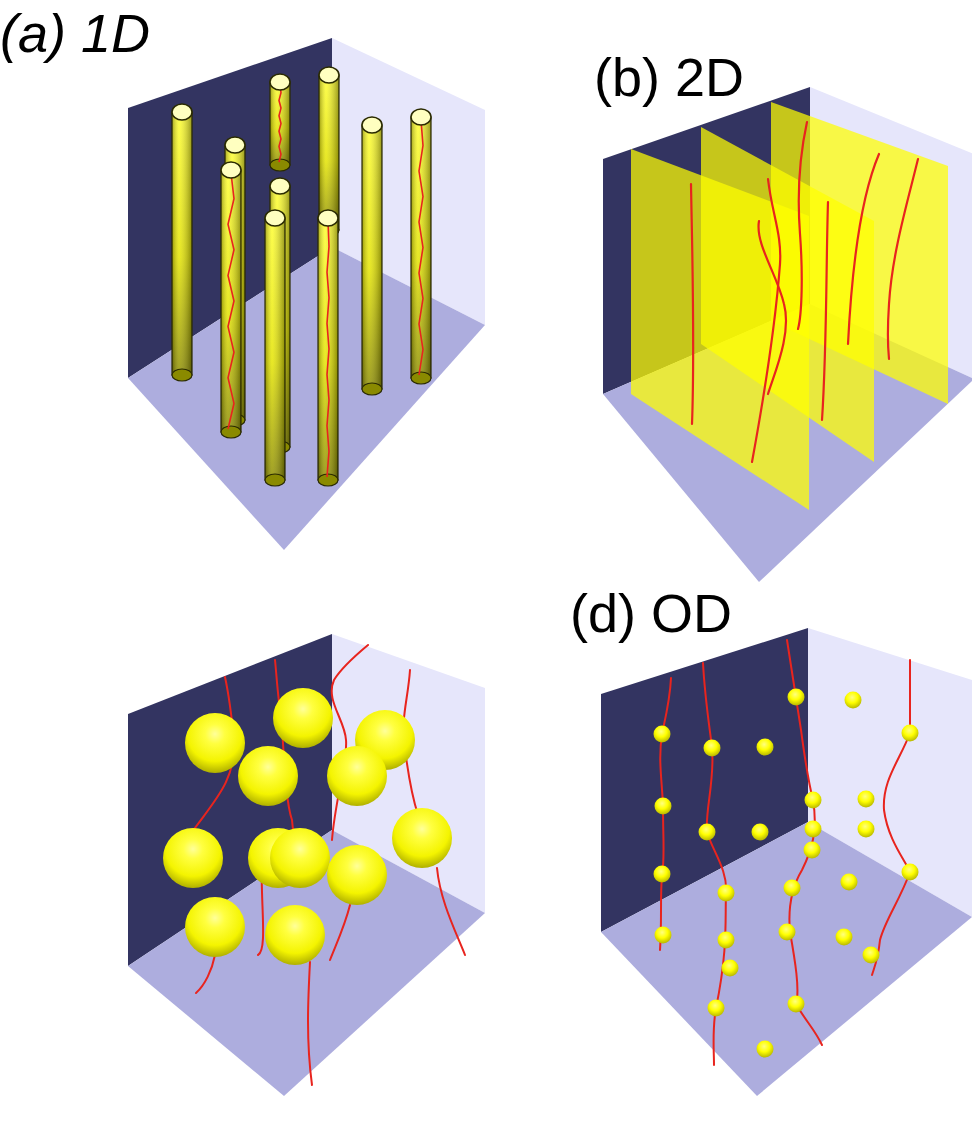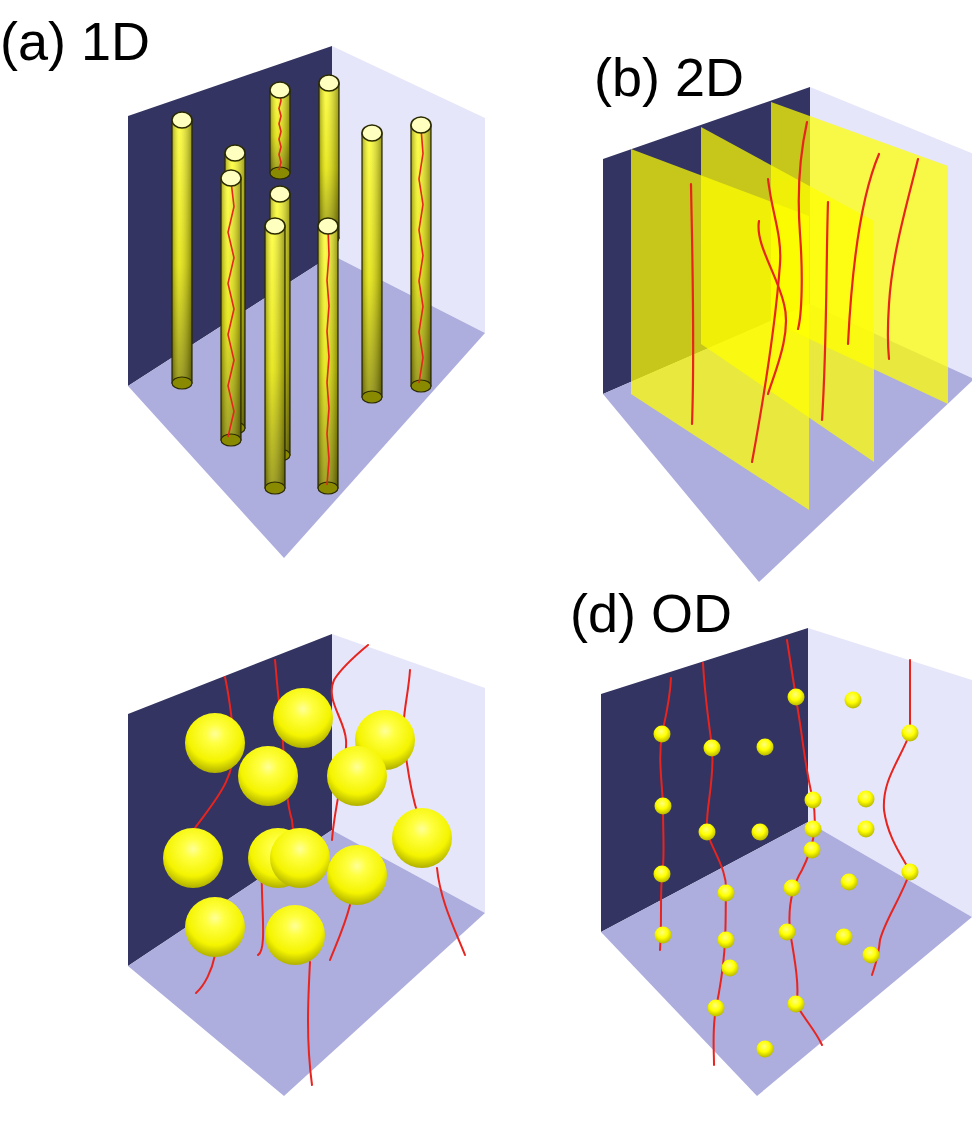--- a/index.html
+++ b/index.html
@@ -4,21 +4,21 @@
 <style>
   html, body { margin: 0; padding: 0; background: #ffffff; }
   body { width: 972px; height: 1136px; position: relative; overflow: hidden; font-family: "Liberation Sans", sans-serif; }
   .panel { position: absolute; }
   .panel-label { position: absolute; font-family: "Liberation Sans", sans-serif; font-size: 54px; color: #000; line-height: 1; white-space: nowrap; }
   svg { position: absolute; left: 0; top: 0; }
 </style>
 </head>
 <body>
 
-<div class="panel" style="left:0;top:8px;width:486px;height:568px;">
+<div class="panel" style="left:0;top:0;width:486px;height:568px;font-style:italic;">
   <svg width="486" height="568" viewBox="0 0 486 568">
     <defs>
       <linearGradient id="rodGrad" x1="0" y1="0" x2="0" y2="1">
         <stop offset="0" stop-color="#ffff30"></stop>
         <stop offset="0.55" stop-color="#e5e500"></stop>
         <stop offset="1" stop-color="#8e8e00"></stop>
       </linearGradient>
       <linearGradient id="rodShade" x1="0" y1="0" x2="1" y2="0">
         <stop offset="0" stop-color="#000" stop-opacity="0.35"></stop>
         <stop offset="0.35" stop-color="#fff" stop-opacity="0.15"></stop>

